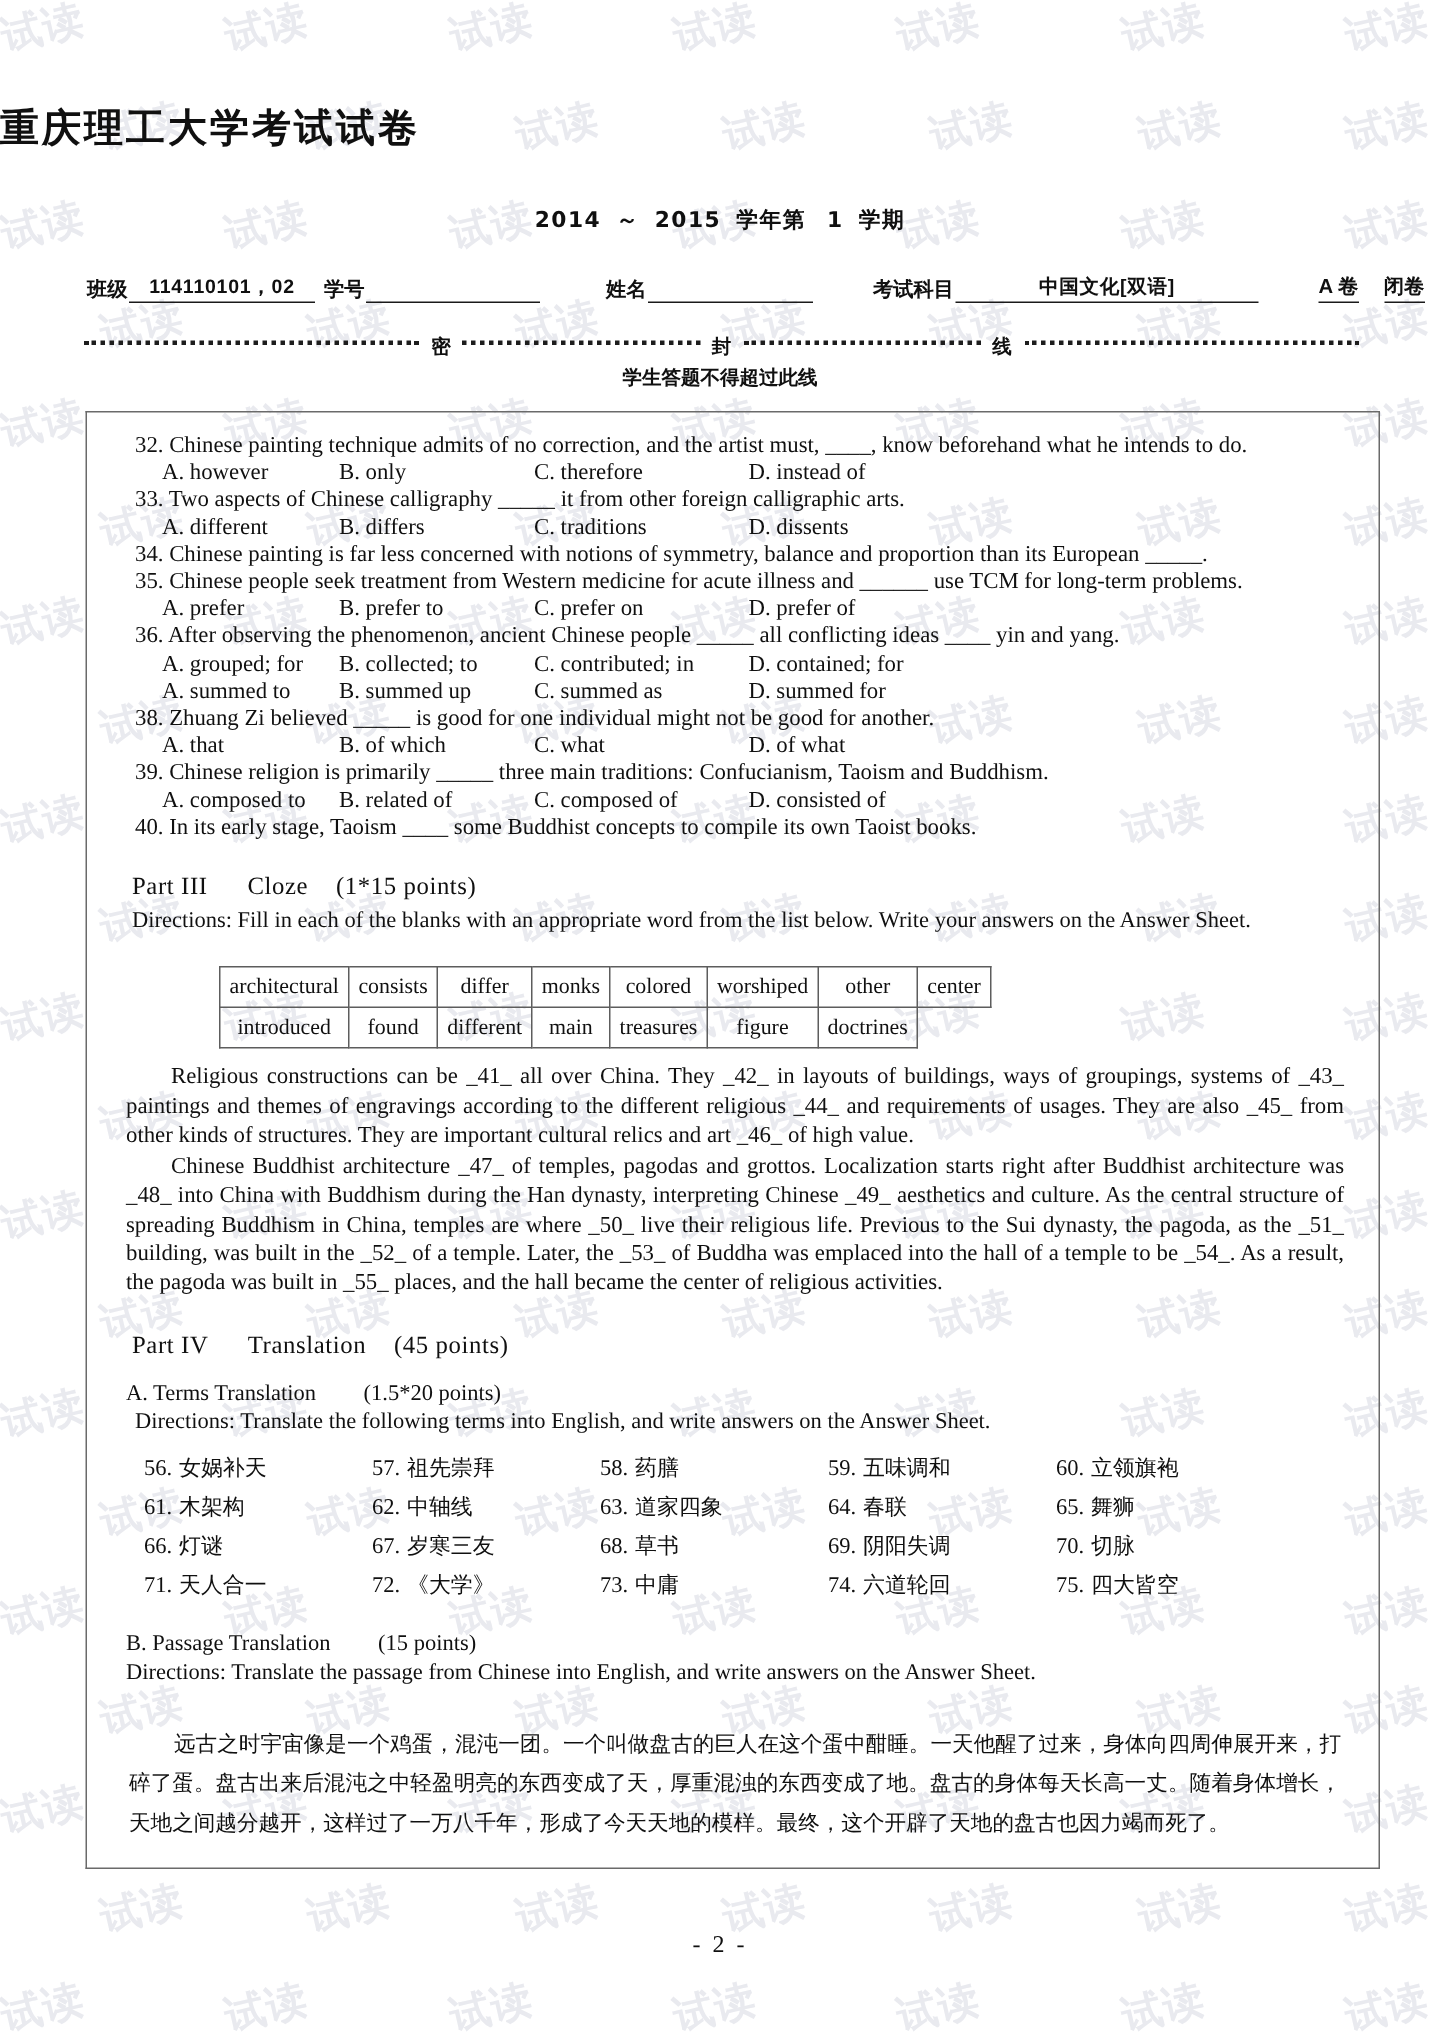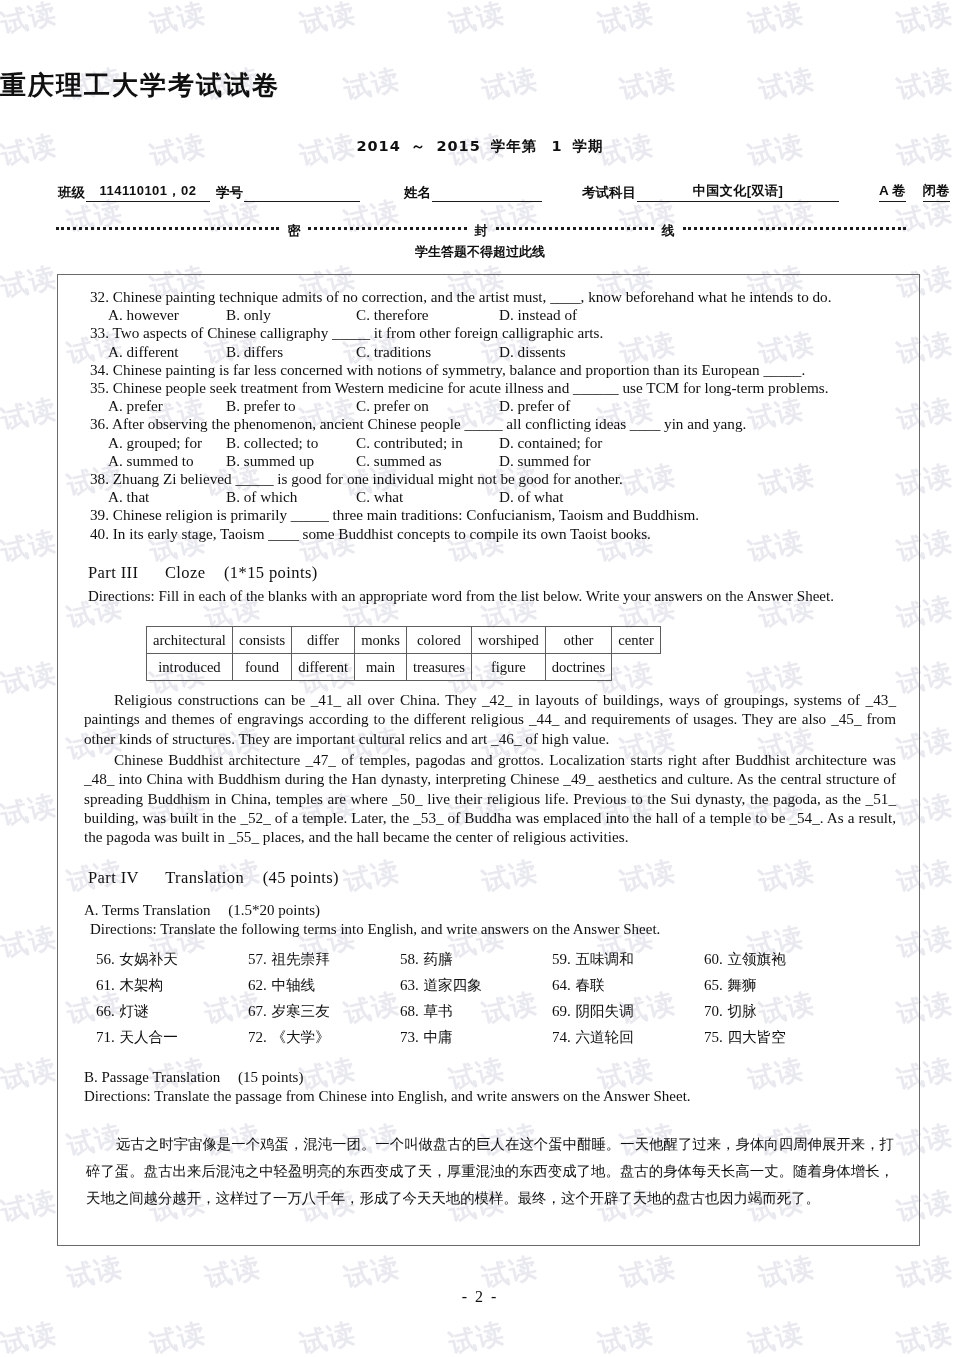--- a/index.html
+++ b/index.html
@@ -165,21 +165,21 @@
   .part-head .pts { margin-left: 14px; }
   .directions {
     font-size: 15px;
     margin: 0 0 0 14px;
     line-height: 1.15;
   }
   .sub-head {
     font-size: 15px;
     margin: 14px 0 2px 10px;
   }
-  .sub-head .pts { margin-left: 14px; }
+  .sub-head .pts { margin-left: 28px; }
   .sub-dir {
     font-size: 15px;
     margin: 0 0 0 16px;
   }
 
   
   .bank {
     border-collapse: collapse;
     margin: 21px 0 0 72px;
     table-layout: fixed;
@@ -515,20 +515,26 @@
             <span>D. summed for</span>
           </div>
           <div class="q"><span class="num">38.</span><span> Zhuang Zi believed </span><span class="blank">_____</span><span> is good for one individual might not be good for another.</span></div>
           <div class="opts">
             <span>A. that</span>
             <span>B. of which</span>
             <span>C. what</span>
             <span>D. of what</span>
           </div>
           <div class="q"><span class="num">39.</span><span> Chinese religion is primarily </span><span class="blank">_____</span><span> three main traditions: Confucianism, Taoism and Buddhism.</span></div>
+          <div class="opts">
+            <span>A. composed to</span>
+            <span>B. related of</span>
+            <span>C. composed of</span>
+            <span>D. consisted of</span>
+          </div>
           <div class="q"><span class="num">40.</span><span> In its early stage, Taoism </span><span class="blank">____</span><span> some Buddhist concepts to compile its own Taoist books.</span></div>
         </div>
 
       <div class="part-head">
         <span class="pname">Part III</span>
         <span>Cloze</span>
         <span class="pts">(1*15 points)</span>
       </div>
       <div class="directions">Directions: Fill in each of the blanks with an appropriate word from the list below. Write your answers on the Answer Sheet.</div>
 

